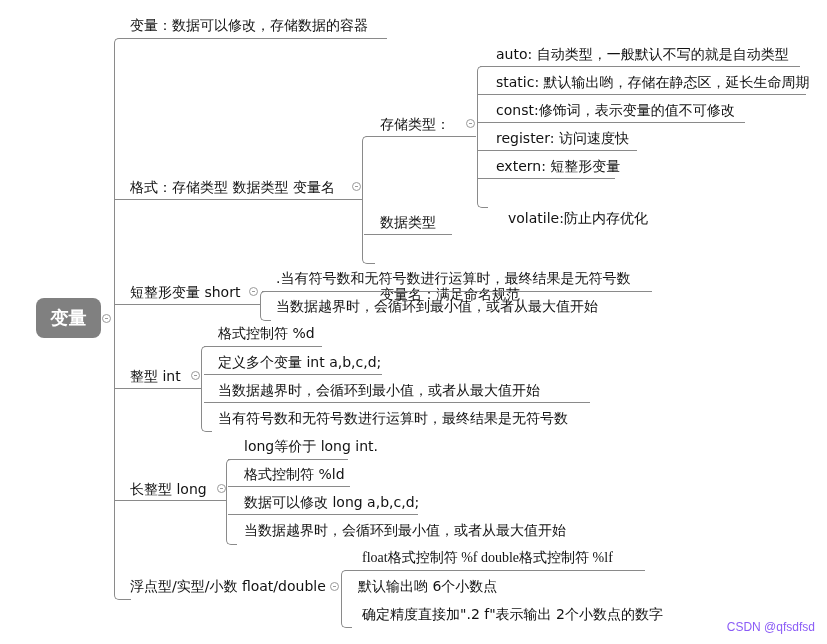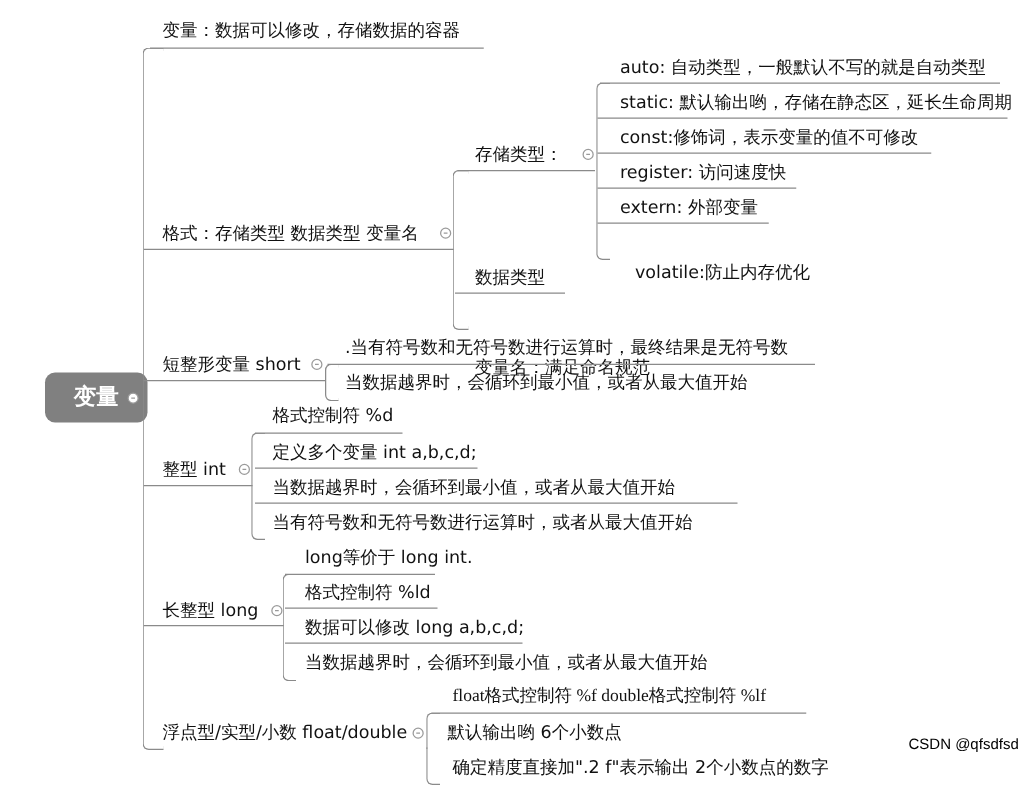--- a/index.html
+++ b/index.html
@@ -5,23 +5,23 @@
     html, body { margin: 0; padding: 0; background: #ffffff; }
     body { width: 827px; height: 644px; position: relative; overflow: hidden;
            font-family: "DejaVu Sans", "Liberation Sans", sans-serif; color: #111; }
     .t { position: absolute; font-size: 14px; line-height: 18px; white-space: nowrap; color: #111; }
     .hl { position: absolute; height: 0; border-top: 1px solid #8a8a8a; }
     .br { position: absolute; border-left: 1px solid #8a8a8a; border-top: 1px solid #8a8a8a;
           border-bottom: 1px solid #8a8a8a; border-radius: 5px 0 0 5px; }
     .collapse { position: absolute; width: 9px; height: 9px; border: 1px solid #9a9a9a; border-radius: 50%;
                 background: #fff; box-sizing: border-box; }
     .collapse::after { content: ""; position: absolute; left: 2px; right: 2px; top: 3px; border-top: 1px solid #9a9a9a; }
-    #root { position: absolute; left: 36px; top: 298px; width: 82px; height: 40px; background: #808080;
+    #root { position: absolute; left: 36px; top: 298px; width: 65px; height: 40px; background: #808080;
             border-radius: 8px; color: #fff; font-size: 18px; font-weight: bold; text-align: center; line-height: 40px; }
-    #watermark { position: absolute; right: 12px; top: 588px; font-size: 12px; color: #000000;
+    #watermark { position: absolute; right: 12px; top: 620px; font-size: 12px; color: #8b5cf6;
                  font-family: "Liberation Sans", sans-serif; }
   </style>
 </head>
 <body>
 
 <div id="root">变量</div>
 <div class="collapse" style="left:102px; top:314px;"></div>
 
 <div class="br" style="left:114px; top:38px; width:16px; height:560px;"></div>
 
@@ -39,21 +39,21 @@
 <div class="br" style="left:477px; top:66px; width:10px; height:140px;"></div>
 
 <div class="t" style="left:496px; top:45px;">auto: 自动类型，一般默认不写的就是自动类型</div>
 <div class="hl" style="left:480px; top:66px; width:320px;"></div>
 <div class="t" style="left:496px; top:73px;">static: 默认输出哟，存储在静态区，延长生命周期</div>
 <div class="hl" style="left:478px; top:94px; width:328px;"></div>
 <div class="t" style="left:496px; top:101px;">const:修饰词，表示变量的值不可修改</div>
 <div class="hl" style="left:478px; top:122px; width:267px;"></div>
 <div class="t" style="left:496px; top:129px;">register:  访问速度快</div>
 <div class="hl" style="left:478px; top:150px; width:159px;"></div>
-<div class="t" style="left:496px; top:157px;">extern: 外部变量</div>
+<div class="t" style="left:496px; top:157px;">extern: 短整形变量</div>
 <div class="hl" style="left:478px; top:178px; width:137px;"></div>
 <div class="t" style="left:508px; top:185px;margin-top:24px;">volatile:防止内存优化</div>
 
 <div class="t" style="left:380px; top:213px;">数据类型</div>
 <div class="hl" style="left:364px; top:234px; width:88px;"></div>
 
 <div class="t" style="left:380px; top:241px;margin-top:44px;">变量名：满足命名规范</div>
 
 <div class="t" style="left:130px; top:283px;">短整形变量 short</div>
 <div class="hl" style="left:115px; top:304px; width:145px;"></div>
@@ -66,21 +66,21 @@
 <div class="t" style="left:130px; top:367px;">整型 int</div>
 <div class="hl" style="left:115px; top:388px; width:87px;"></div>
 <div class="collapse" style="left:191px; top:371px;"></div>
 <div class="br" style="left:201px; top:346px; width:10px; height:84px;"></div>
 <div class="t" style="left:218px; top:324px;">格式控制符 %d</div>
 <div class="hl" style="left:204px; top:346px; width:118px;"></div>
 <div class="t" style="left:218px; top:353px;">定义多个变量  int a,b,c,d;</div>
 <div class="hl" style="left:204px; top:374px; width:178px;"></div>
 <div class="t" style="left:218px; top:381px;">当数据越界时，会循环到最小值，或者从最大值开始</div>
 <div class="hl" style="left:204px; top:402px; width:386px;"></div>
-<div class="t" style="left:218px; top:409px;">当有符号数和无符号数进行运算时，或者从最大值开始</div>
+<div class="t" style="left:218px; top:409px;">当有符号数和无符号数进行运算时，最终结果是无符号数</div>
 
 <div class="t" style="left:130px; top:480px;">长整型 long</div>
 <div class="hl" style="left:115px; top:500px; width:112px;"></div>
 <div class="collapse" style="left:217px; top:484px;"></div>
 <div class="br" style="left:226px; top:459px; width:10px; height:84px;"></div>
 <div class="t" style="left:244px; top:437px;">long等价于 long int.</div>
 <div class="hl" style="left:228px; top:459px; width:120px;"></div>
 <div class="t" style="left:244px; top:465px;">格式控制符 %ld</div>
 <div class="hl" style="left:228px; top:486px; width:122px;"></div>
 <div class="t" style="left:244px; top:493px;">数据可以修改  long a,b,c,d;</div>

